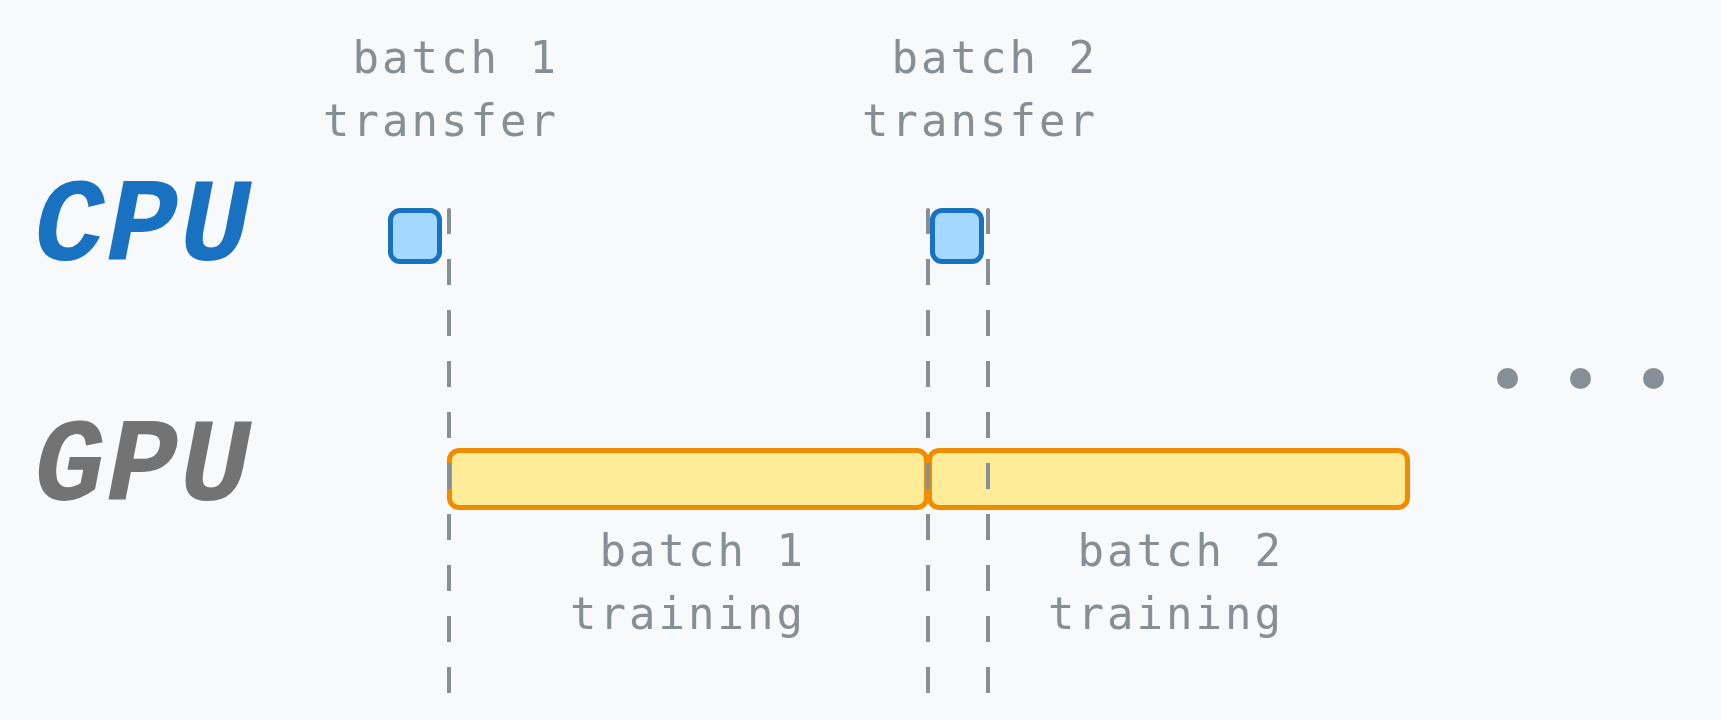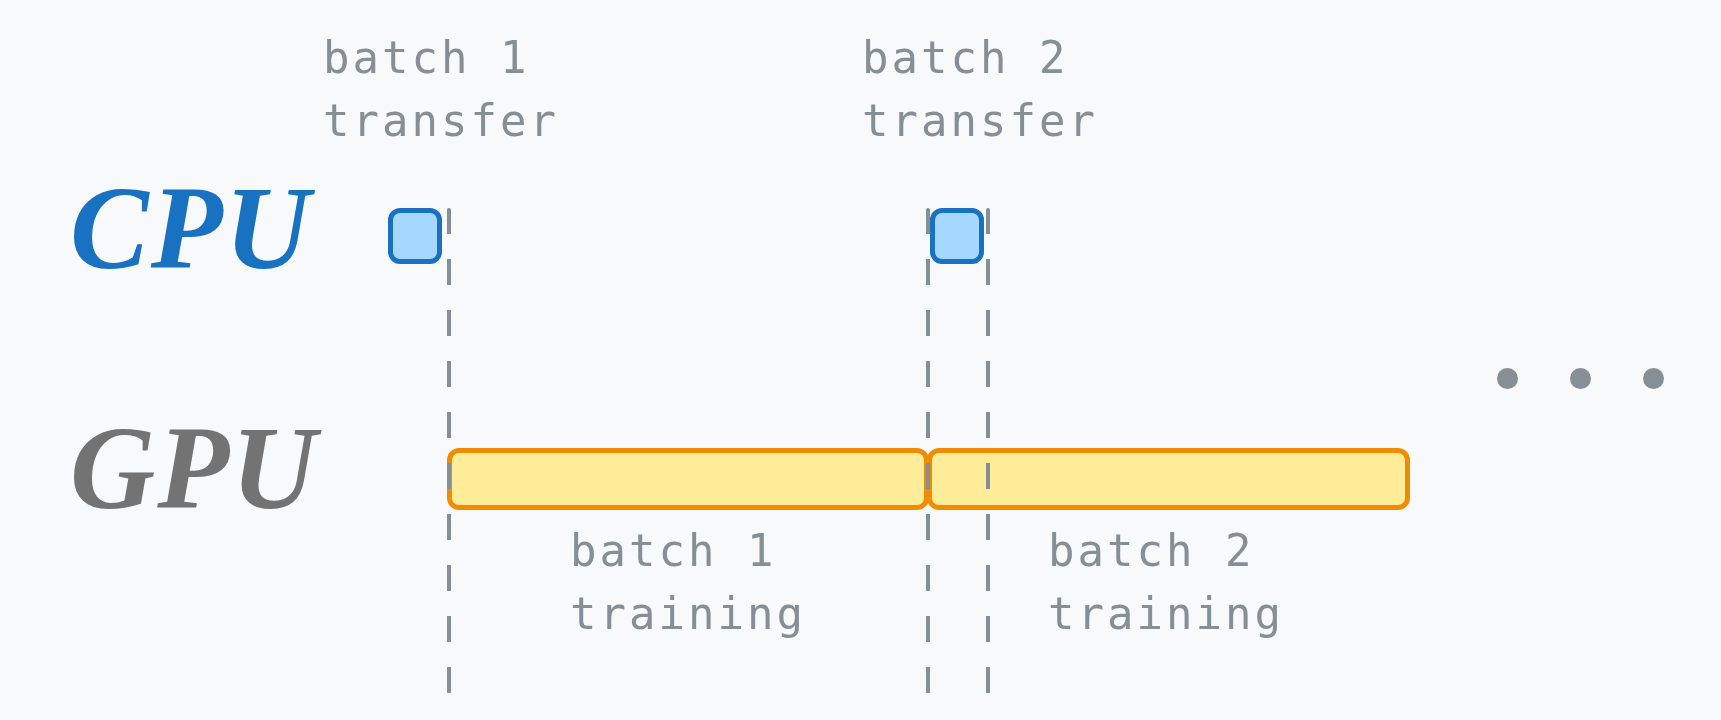--- a/index.html
+++ b/index.html
@@ -4,36 +4,35 @@
   <style>
     html, body { margin: 0; padding: 0; }
     body {
       width: 1721px; height: 720px;
       background: #f8f9fa;
       position: relative; overflow: hidden;
       font-family: "DejaVu Sans Mono", "Liberation Mono", monospace;
     }
     .row-label {
       position: absolute;
-      font-family: Liberation Serif, serif;
+      font-family: Liberation Mono, monospace;
       font-size: 118px;
       font-weight: bold;
       font-style: italic;
       letter-spacing: 2px;
       line-height: 1;
-      margin-left: 36px;
     }
     #cpu-label { left: 34px; top: 170px; color: #1971c2; }
     #gpu-label { left: 34px; top: 410px; color: #737373; }
     .caption {
       position: absolute;
       color: #868e96;
       font-size: 44px;
       line-height: 63px;
-      text-align: left;
+      text-align: right;
       white-space: pre;
       transform: translateX(-50%);
       letter-spacing: 3px;
     }
     .vline {
       position: absolute;
       width: 4px;
       top: 208px;
       height: 486px;
       background: repeating-linear-gradient(to bottom,

